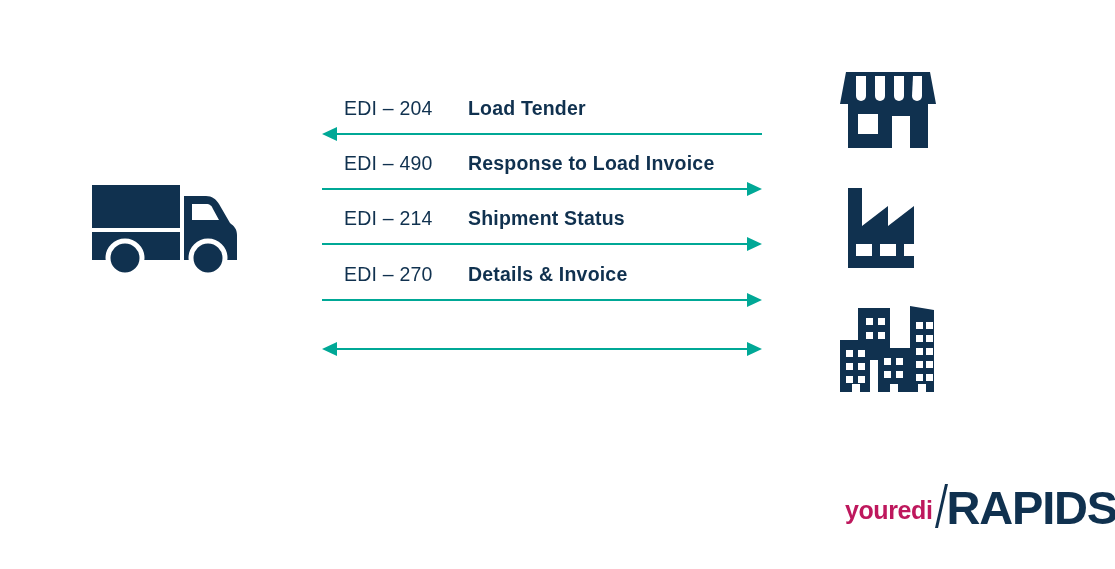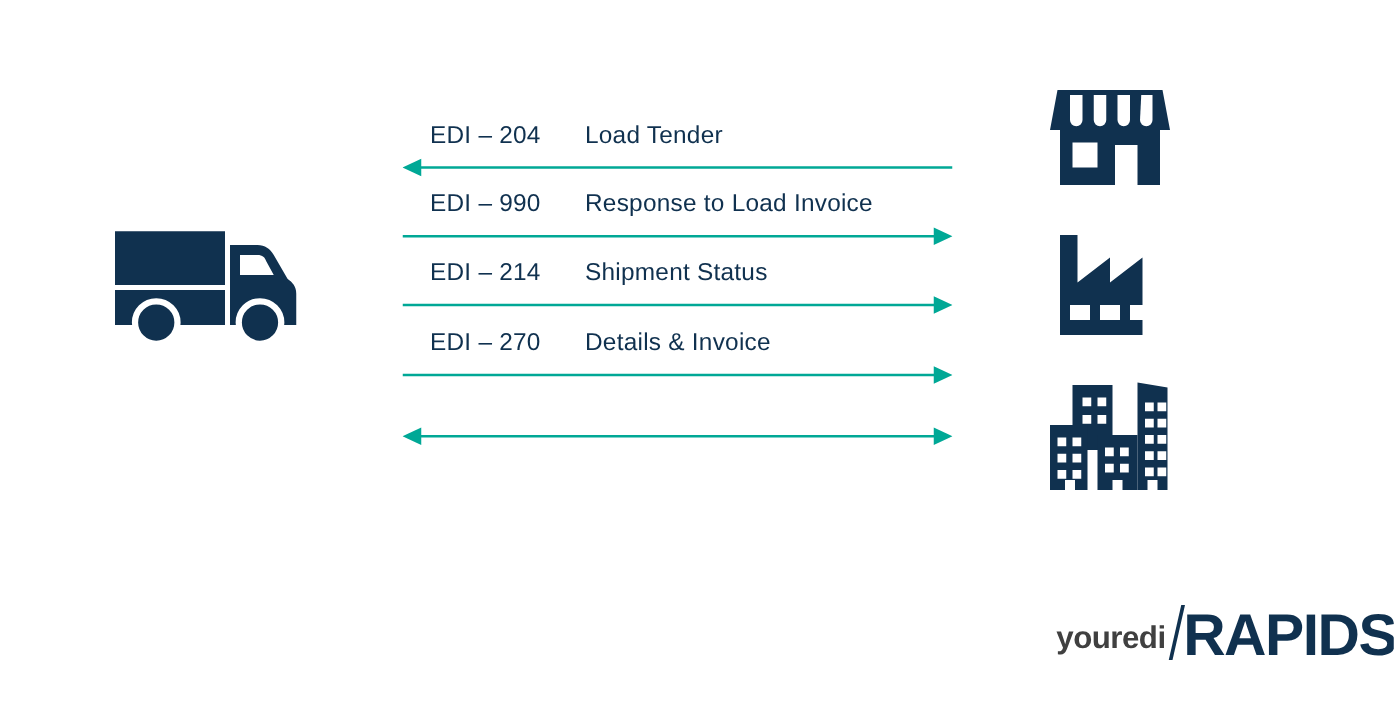--- a/index.html
+++ b/index.html
@@ -71,21 +71,21 @@
     letter-spacing: 0.2px;
     color: #10314f;
     line-height: 24px;
   }
   .edi-desc {
     position: absolute;
     left: 146px;
     top: 0;
     font-family: "Liberation Sans", sans-serif;
     font-size: 19.5px;
-    font-weight: 400;
+    font-weight: 700;
     letter-spacing: 0.2px;
     color: #10314f;
     line-height: 24px;
   }
   .edi-desc.indent {
     left: 156px;
   }
 
   
   .arrow {
@@ -105,21 +105,21 @@
     left: 845px;
     top: 480px;
     height: 48px;
     display: flex;
     align-items: flex-end;
   }
   .logo-youredi {
     font-family: "Liberation Sans", sans-serif;
     font-size: 25px;
     font-weight: bold;
-    color: #404040;
+    color: #be185d;
     letter-spacing: -0.4px;
     line-height: 30px;
     position: relative;
     top: -3px;
   }
   .logo-slash {
     width: 14px;
     height: 44px;
     position: relative;
     margin-left: 1px;
@@ -256,21 +256,21 @@
       <div class="arrow">
         <svg viewBox="0 0 440 16" width="440" height="16" aria-hidden="true">
           <line x1="14" y1="8" x2="440" y2="8" stroke="#00a896" stroke-width="2"></line>
           <polygon points="0,8 15,1 15,15" fill="#00a896"></polygon>
         </svg>
       </div>
     </div>
 
     <div class="flow-row" style="top:151px;">
       <div class="row-labels">
-        <span class="edi-code">EDI – 990</span>
+        <span class="edi-code">EDI – 490</span>
         <span class="edi-desc">Response to Load Invoice</span>
       </div>
       <div class="arrow">
         <svg viewBox="0 0 440 16" width="440" height="16" aria-hidden="true">
           <line x1="0" y1="8" x2="426" y2="8" stroke="#00a896" stroke-width="2"></line>
           <polygon points="440,8 425,1 425,15" fill="#00a896"></polygon>
         </svg>
       </div>
     </div>
 

